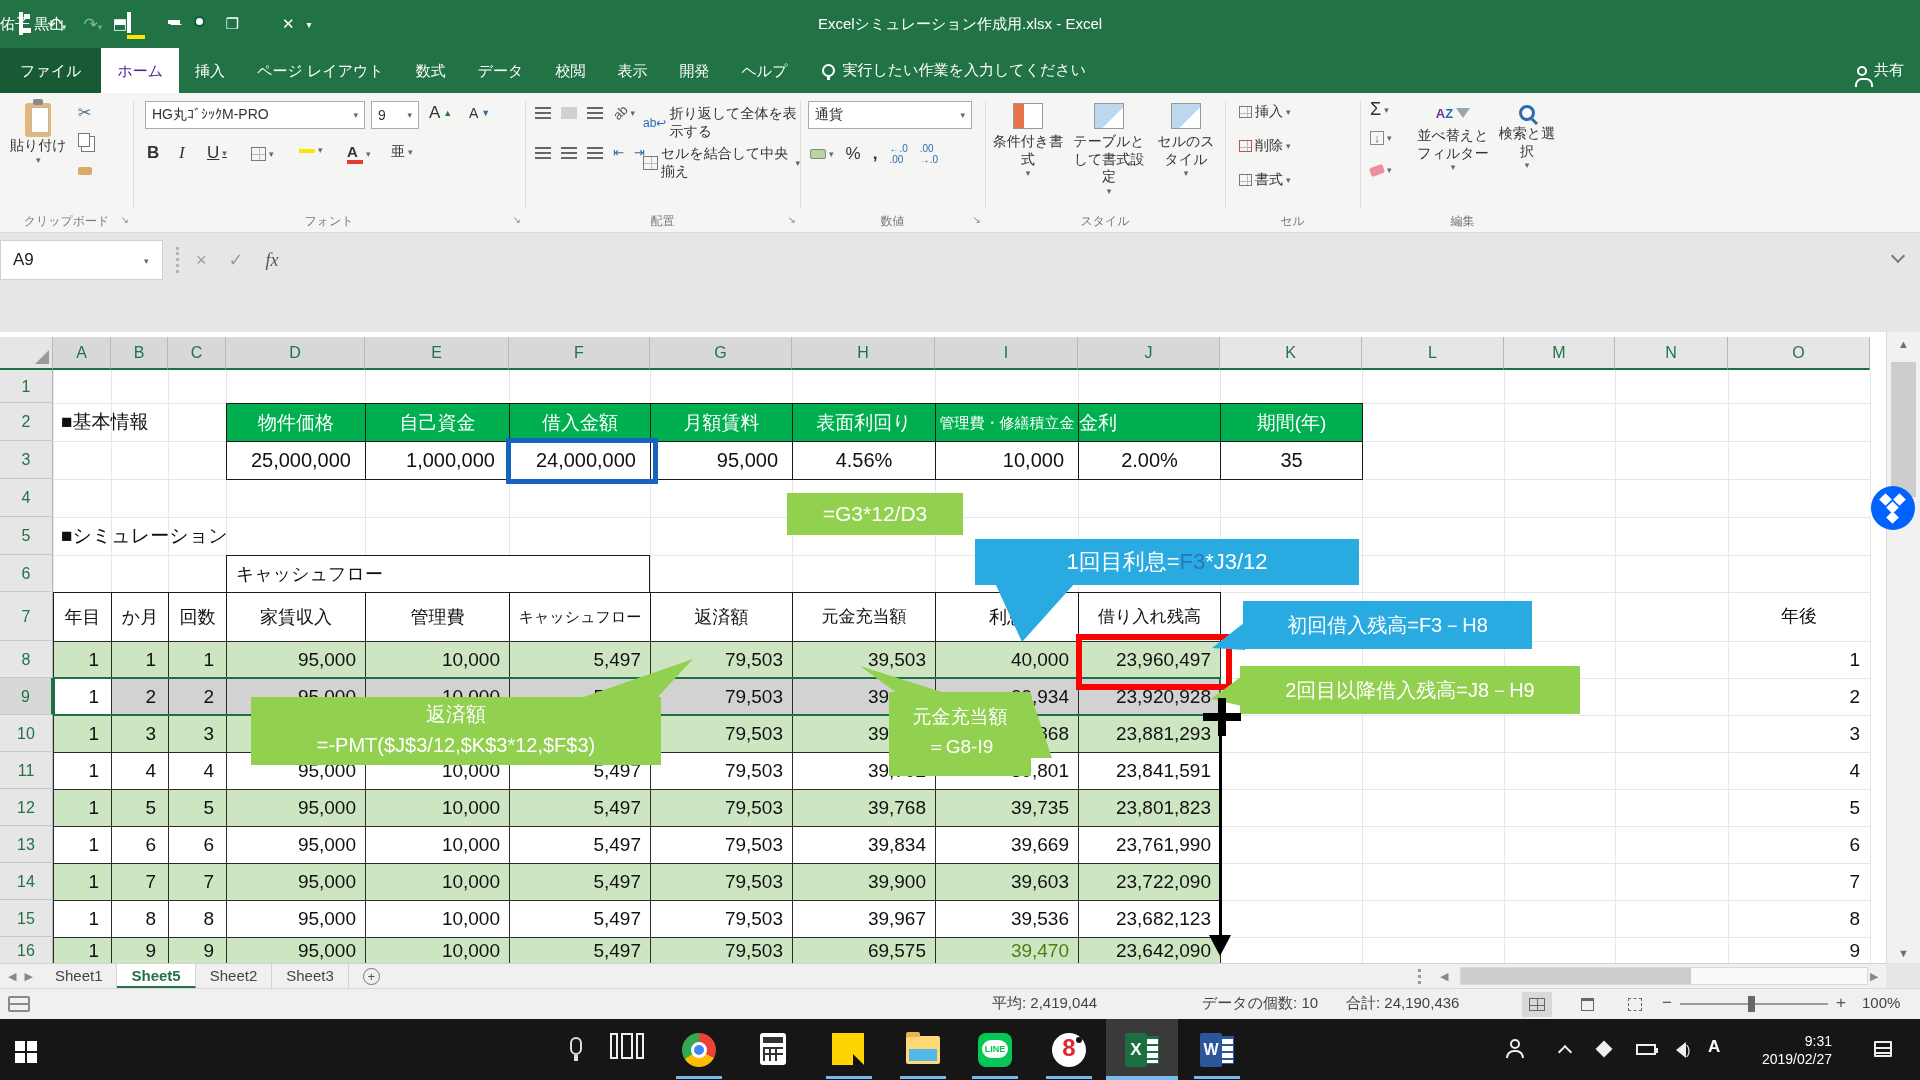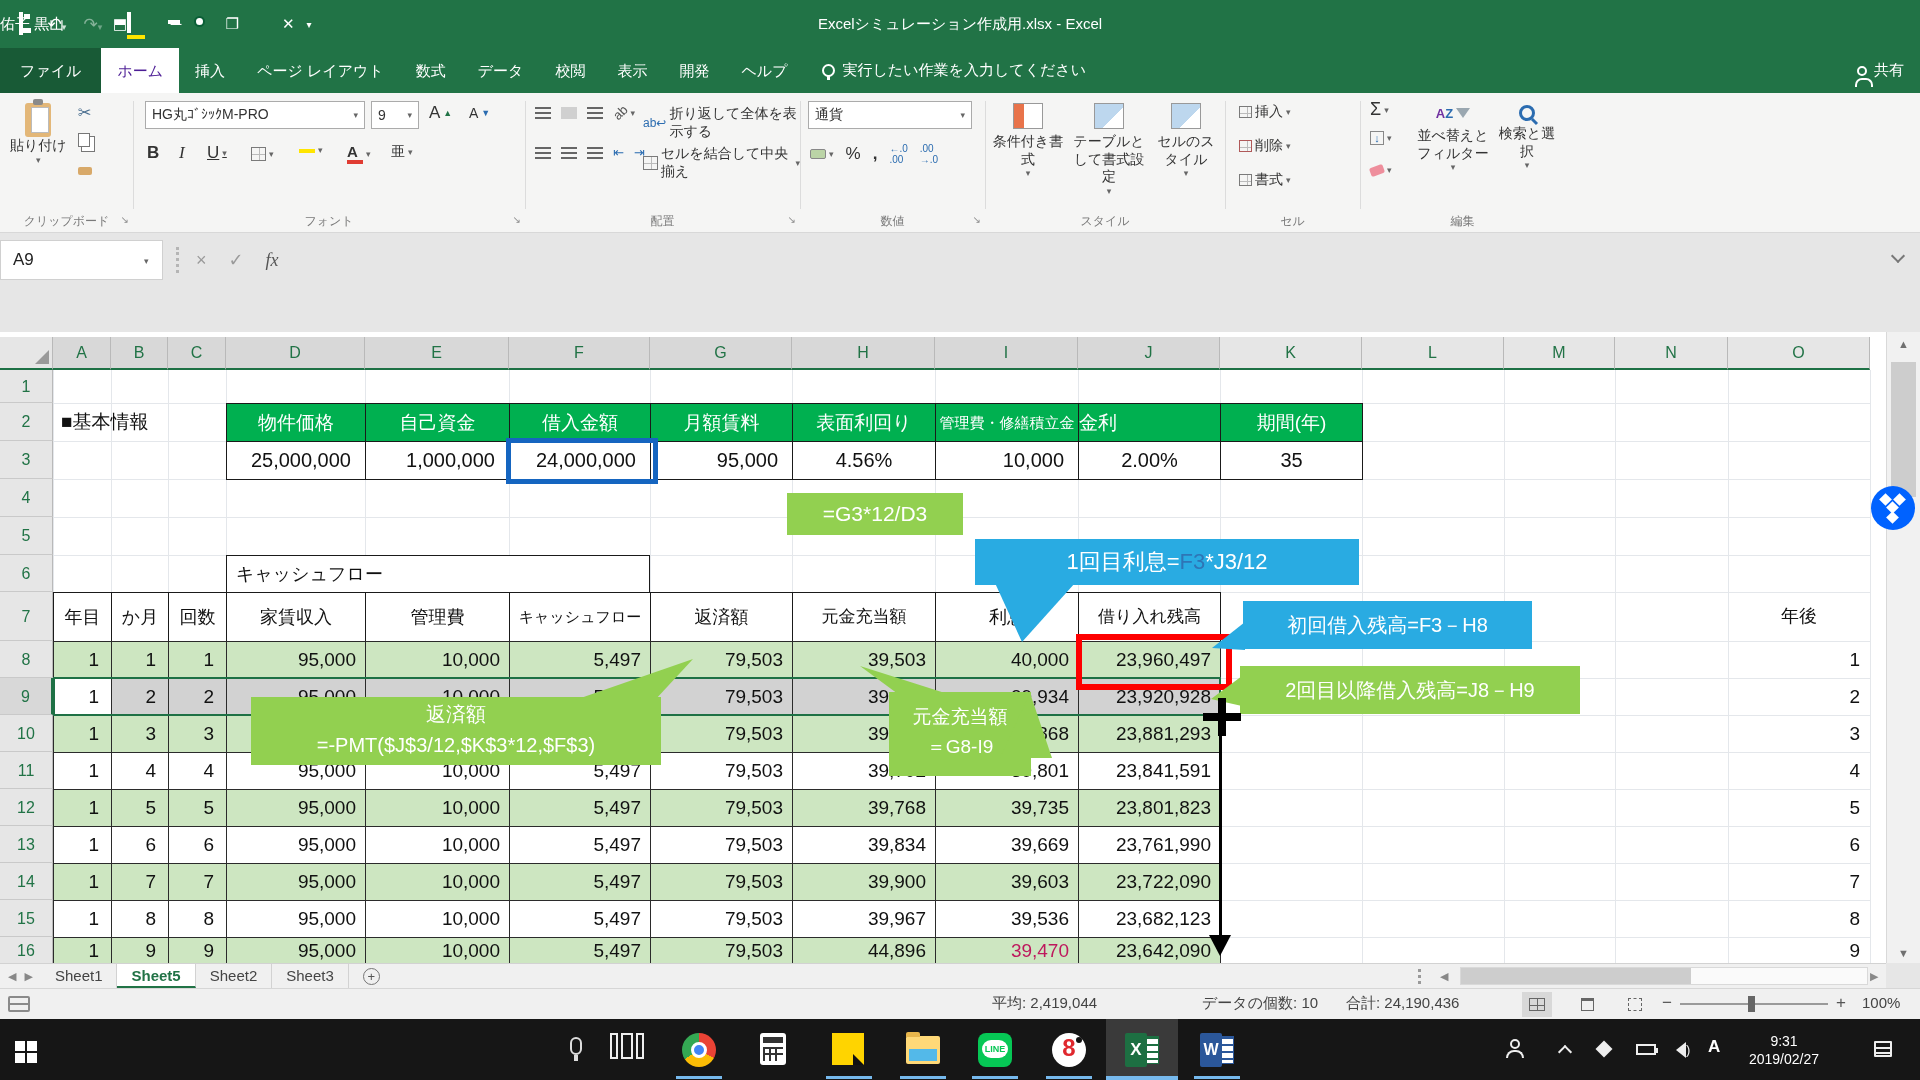--- a/index.html
+++ b/index.html
@@ -391,20 +391,21 @@
       <div style="position: absolute; left: 0px; top: 309px; width: 53px; height: 37px; background: rgb(230, 230, 230); border-right: 1px solid rgb(185, 185, 185); border-bottom: 1px solid rgb(201, 201, 201); color: rgb(33, 115, 70); font-size: 16px; text-align: center; line-height: 37px;">8</div>
       <div style="position: absolute; left: 0px; top: 346px; width: 53px; height: 37px; background: rgb(216, 216, 216); border-right: 2px solid rgb(30, 113, 69); border-bottom: 1px solid rgb(201, 201, 201); color: rgb(33, 115, 70); font-size: 16px; text-align: center; line-height: 37px;">9</div>
       <div style="position: absolute; left: 0px; top: 383px; width: 53px; height: 37px; background: rgb(230, 230, 230); border-right: 1px solid rgb(185, 185, 185); border-bottom: 1px solid rgb(201, 201, 201); color: rgb(33, 115, 70); font-size: 16px; text-align: center; line-height: 37px;">10</div>
       <div style="position: absolute; left: 0px; top: 420px; width: 53px; height: 37px; background: rgb(230, 230, 230); border-right: 1px solid rgb(185, 185, 185); border-bottom: 1px solid rgb(201, 201, 201); color: rgb(33, 115, 70); font-size: 16px; text-align: center; line-height: 37px;">11</div>
       <div style="position: absolute; left: 0px; top: 457px; width: 53px; height: 37px; background: rgb(230, 230, 230); border-right: 1px solid rgb(185, 185, 185); border-bottom: 1px solid rgb(201, 201, 201); color: rgb(33, 115, 70); font-size: 16px; text-align: center; line-height: 37px;">12</div>
       <div style="position: absolute; left: 0px; top: 494px; width: 53px; height: 37px; background: rgb(230, 230, 230); border-right: 1px solid rgb(185, 185, 185); border-bottom: 1px solid rgb(201, 201, 201); color: rgb(33, 115, 70); font-size: 16px; text-align: center; line-height: 37px;">13</div>
       <div style="position: absolute; left: 0px; top: 531px; width: 53px; height: 37px; background: rgb(230, 230, 230); border-right: 1px solid rgb(185, 185, 185); border-bottom: 1px solid rgb(201, 201, 201); color: rgb(33, 115, 70); font-size: 16px; text-align: center; line-height: 37px;">14</div>
       <div style="position: absolute; left: 0px; top: 568px; width: 53px; height: 37px; background: rgb(230, 230, 230); border-right: 1px solid rgb(185, 185, 185); border-bottom: 1px solid rgb(201, 201, 201); color: rgb(33, 115, 70); font-size: 16px; text-align: center; line-height: 37px;">15</div>
       <div style="position: absolute; left: 0px; top: 605px; width: 53px; height: 27px; background: rgb(230, 230, 230); border-right: 1px solid rgb(185, 185, 185); border-bottom: 1px solid rgb(201, 201, 201); color: rgb(33, 115, 70); font-size: 16px; text-align: center; line-height: 27px;">16</div>
       <div style="position: absolute; left: 61px; top: 71px; width: 300px; height: 38px; font-size: 19px; color: rgb(17, 17, 17); line-height: 38px;">■基本情報</div>
+      <div style="position: absolute; left: 61px; top: 185px; width: 300px; height: 38px; font-size: 19px; color: rgb(17, 17, 17); line-height: 38px;">■シミュレーション</div>
       <div style="position: absolute; left: 226px; top: 71px; width: 140px; height: 39px; background: rgb(0, 176, 80); border: 1px solid rgb(26, 26, 26); color: rgb(255, 255, 255); text-align: center; font-size: 19px; line-height: 37px;">物件価格</div>
       <div style="position: absolute; left: 226px; top: 109px; width: 140px; height: 39px; background: rgb(255, 255, 255); border: 1px solid rgb(26, 26, 26); font-size: 20px; line-height: 37px; text-align: right; padding-right: 14px; color: rgb(17, 17, 17);">25,000,000</div>
       <div style="position: absolute; left: 365px; top: 71px; width: 145px; height: 39px; background: rgb(0, 176, 80); border: 1px solid rgb(26, 26, 26); color: rgb(255, 255, 255); text-align: center; font-size: 19px; line-height: 37px;">自己資金</div>
       <div style="position: absolute; left: 365px; top: 109px; width: 145px; height: 39px; background: rgb(255, 255, 255); border: 1px solid rgb(26, 26, 26); font-size: 20px; line-height: 37px; text-align: right; padding-right: 14px; color: rgb(17, 17, 17);">1,000,000</div>
       <div style="position: absolute; left: 509px; top: 71px; width: 142px; height: 39px; background: rgb(0, 176, 80); border: 1px solid rgb(26, 26, 26); color: rgb(255, 255, 255); text-align: center; font-size: 19px; line-height: 37px;">借入金額</div>
       <div style="position: absolute; left: 509px; top: 109px; width: 142px; height: 39px; background: rgb(255, 255, 255); border: 1px solid rgb(26, 26, 26); font-size: 20px; line-height: 37px; text-align: right; padding-right: 14px; color: rgb(17, 17, 17);">24,000,000</div>
       <div style="position: absolute; left: 650px; top: 71px; width: 143px; height: 39px; background: rgb(0, 176, 80); border: 1px solid rgb(26, 26, 26); color: rgb(255, 255, 255); text-align: center; font-size: 19px; line-height: 37px;">月額賃料</div>
       <div style="position: absolute; left: 650px; top: 109px; width: 143px; height: 39px; background: rgb(255, 255, 255); border: 1px solid rgb(26, 26, 26); font-size: 20px; line-height: 37px; text-align: right; padding-right: 14px; color: rgb(17, 17, 17);">95,000</div>
       <div style="position: absolute; left: 792px; top: 71px; width: 144px; height: 39px; background: rgb(0, 176, 80); border: 1px solid rgb(26, 26, 26); color: rgb(255, 255, 255); text-align: center; font-size: 19px; line-height: 37px;">表面利回り</div>
       <div style="position: absolute; left: 792px; top: 109px; width: 144px; height: 39px; background: rgb(255, 255, 255); border: 1px solid rgb(26, 26, 26); font-size: 20px; line-height: 37px; text-align: center; color: rgb(17, 17, 17);">4.56%</div>
@@ -513,22 +514,22 @@
       <div style="position: absolute; left: 935px; top: 568px; width: 144px; height: 38px; background: rgb(255, 255, 255); border: 1px solid rgb(43, 43, 43); font-size: 19px; line-height: 36px; text-align: right; padding-right: 9px; color: rgb(17, 17, 17);">39,536</div>
       <div style="position: absolute; left: 1078px; top: 568px; width: 143px; height: 38px; background: rgb(255, 255, 255); border: 1px solid rgb(43, 43, 43); font-size: 19px; line-height: 36px; text-align: right; padding-right: 9px; color: rgb(17, 17, 17);">23,682,123</div>
       <div style="position: absolute; left: 1728px; top: 568px; width: 132px; height: 37px; font-size: 19px; line-height: 37px; text-align: right; color: rgb(17, 17, 17);">8</div>
       <div style="position: absolute; left: 53px; top: 605px; width: 59px; height: 28px; background: rgb(205, 230, 193); border: 1px solid rgb(43, 43, 43); font-size: 19px; line-height: 26px; text-align: right; padding-right: 12px; color: rgb(17, 17, 17);">1</div>
       <div style="position: absolute; left: 111px; top: 605px; width: 58px; height: 28px; background: rgb(205, 230, 193); border: 1px solid rgb(43, 43, 43); font-size: 19px; line-height: 26px; text-align: right; padding-right: 12px; color: rgb(17, 17, 17);">9</div>
       <div style="position: absolute; left: 168px; top: 605px; width: 59px; height: 28px; background: rgb(205, 230, 193); border: 1px solid rgb(43, 43, 43); font-size: 19px; line-height: 26px; text-align: right; padding-right: 12px; color: rgb(17, 17, 17);">9</div>
       <div style="position: absolute; left: 226px; top: 605px; width: 140px; height: 28px; background: rgb(205, 230, 193); border: 1px solid rgb(43, 43, 43); font-size: 19px; line-height: 26px; text-align: right; padding-right: 9px; color: rgb(17, 17, 17);">95,000</div>
       <div style="position: absolute; left: 365px; top: 605px; width: 145px; height: 28px; background: rgb(205, 230, 193); border: 1px solid rgb(43, 43, 43); font-size: 19px; line-height: 26px; text-align: right; padding-right: 9px; color: rgb(17, 17, 17);">10,000</div>
       <div style="position: absolute; left: 509px; top: 605px; width: 142px; height: 28px; background: rgb(205, 230, 193); border: 1px solid rgb(43, 43, 43); font-size: 19px; line-height: 26px; text-align: right; padding-right: 9px; color: rgb(17, 17, 17);">5,497</div>
       <div style="position: absolute; left: 650px; top: 605px; width: 143px; height: 28px; background: rgb(205, 230, 193); border: 1px solid rgb(43, 43, 43); font-size: 19px; line-height: 26px; text-align: right; padding-right: 9px; color: rgb(17, 17, 17);">79,503</div>
-      <div style="position: absolute; left: 792px; top: 605px; width: 144px; height: 28px; background: rgb(205, 230, 193); border: 1px solid rgb(43, 43, 43); font-size: 19px; line-height: 26px; text-align: right; padding-right: 9px; color: rgb(17, 17, 17);">44,896</div>
-      <div style="position: absolute; left: 935px; top: 605px; width: 144px; height: 28px; background: rgb(205, 230, 193); border: 1px solid rgb(43, 43, 43); font-size: 19px; line-height: 26px; text-align: right; padding-right: 9px; color: #be185d;">39,470</div>
+      <div style="position: absolute; left: 792px; top: 605px; width: 144px; height: 28px; background: rgb(205, 230, 193); border: 1px solid rgb(43, 43, 43); font-size: 19px; line-height: 26px; text-align: right; padding-right: 9px; color: rgb(17, 17, 17);">69,575</div>
+      <div style="position: absolute; left: 935px; top: 605px; width: 144px; height: 28px; background: rgb(205, 230, 193); border: 1px solid rgb(43, 43, 43); font-size: 19px; line-height: 26px; text-align: right; padding-right: 9px; color: #4d7c0f;">39,470</div>
       <div style="position: absolute; left: 1078px; top: 605px; width: 143px; height: 28px; background: rgb(205, 230, 193); border: 1px solid rgb(43, 43, 43); font-size: 19px; line-height: 26px; text-align: right; padding-right: 9px; color: rgb(17, 17, 17);">23,642,090</div>
       <div style="position: absolute; left: 1728px; top: 605px; width: 132px; height: 27px; font-size: 19px; line-height: 27px; text-align: right; color: rgb(17, 17, 17);">9</div>
       <div style="position: absolute; left: 1728px; top: 260px; width: 142px; height: 50px; font-size: 18px; line-height: 48px; text-align: center; color: rgb(17, 17, 17);">年後</div>
       <div style="position: absolute; left: 53px; top: 345px; width: 1168px; height: 39px; border: 2px solid rgb(30, 113, 69); z-index: 20; pointer-events: none;"></div>
       <div style="position: absolute; left: 506px; top: 106px; width: 152px; height: 46px; border: 5px solid rgb(21, 101, 192); z-index: 21;"></div>
       <div style="position: absolute; left: 1076px; top: 302px; width: 156px; height: 56px; border: 6px solid rgb(254, 0, 0); z-index: 22;"></div>
       <div class="callout" style="position: absolute; left: 787px; top: 161px; width: 176px; height: 42px; line-height: 42px; background: rgb(146, 208, 80); font-size: 21px; z-index: 30;">=G3*12/D3</div>
       <div class="callout" style="position: absolute; left: 975px; top: 207px; width: 384px; height: 46px; line-height: 46px; background: rgb(41, 171, 226); font-size: 22px; z-index: 30;">1回目利息=<span style="color:#2E75B6">F3</span>*J3/12</div>
       <div class="callout" style="position: absolute; left: 1243px; top: 269px; width: 289px; height: 48px; line-height: 48px; background: rgb(41, 171, 226); font-size: 20px; z-index: 30;">初回借入残高=F3－H8</div>
       <div class="callout" style="position: absolute; left: 1240px; top: 334px; width: 340px; height: 48px; line-height: 48px; background: rgb(146, 208, 80); font-size: 20px; z-index: 30;">2回目以降借入残高=J8－H9</div>
@@ -657,20 +658,20 @@
       <span style="display:block;width:10px;height:10px;border:2px solid #eee;border-radius:50%;margin:0 auto"></span>
       <span style="display:block;width:18px;height:8px;border:2px solid #eee;border-bottom:none;border-radius:8px 8px 0 0;margin-top:1px"></span>
     </div>
     <span class="chev abs" style="left:1560px;top:28px;border-color:#eee;transform:rotate(135deg)"></span>
     <span class="abs" style="left:1598px;top:24px;width:12px;height:12px;background:#eee;transform:rotate(45deg)"></span>
     <span class="abs" style="left:1636px;top:25px;width:20px;height:11px;border:2px solid #eee">
         <span style="position:absolute;right:-4px;top:2px;width:2px;height:5px;background:#eee"></span>
       </span>
     <span class="abs" style="left:1676px;top:23px"><span style="display:inline-block;width:0;height:0;border-top:8px solid transparent;border-bottom:8px solid transparent;border-right:10px solid #eee"></span><span style="color:#eee;font-size:13px;vertical-align:top">)</span></span>
     <span class="abs" style="left:1708px;top:18px;color:#fff;font-size:17px;font-weight:bold">A</span>
-    <div class="abs" style="left:1736px;top:13px;width:96px;text-align:center;color:#fff;font-size:14px;line-height:1.3">
+    <div class="abs" style="left:1736px;top:13px;width:96px;text-align:right;color:#fff;font-size:14px;line-height:1.3">
       <div>9:31</div>
       <div>2019/02/27</div>
     </div>
     <span class="abs" style="left:1874px;top:22px;width:18px;height:16px;border:2px solid #eee;border-radius:1px;background:linear-gradient(#0000 4px,#eee 4px,#eee 6px,#0000 6px,#0000 9px,#eee 9px,#eee 11px,#0000 11px)"></span>
   </div>
 
 </div>
 
 </body></html>

